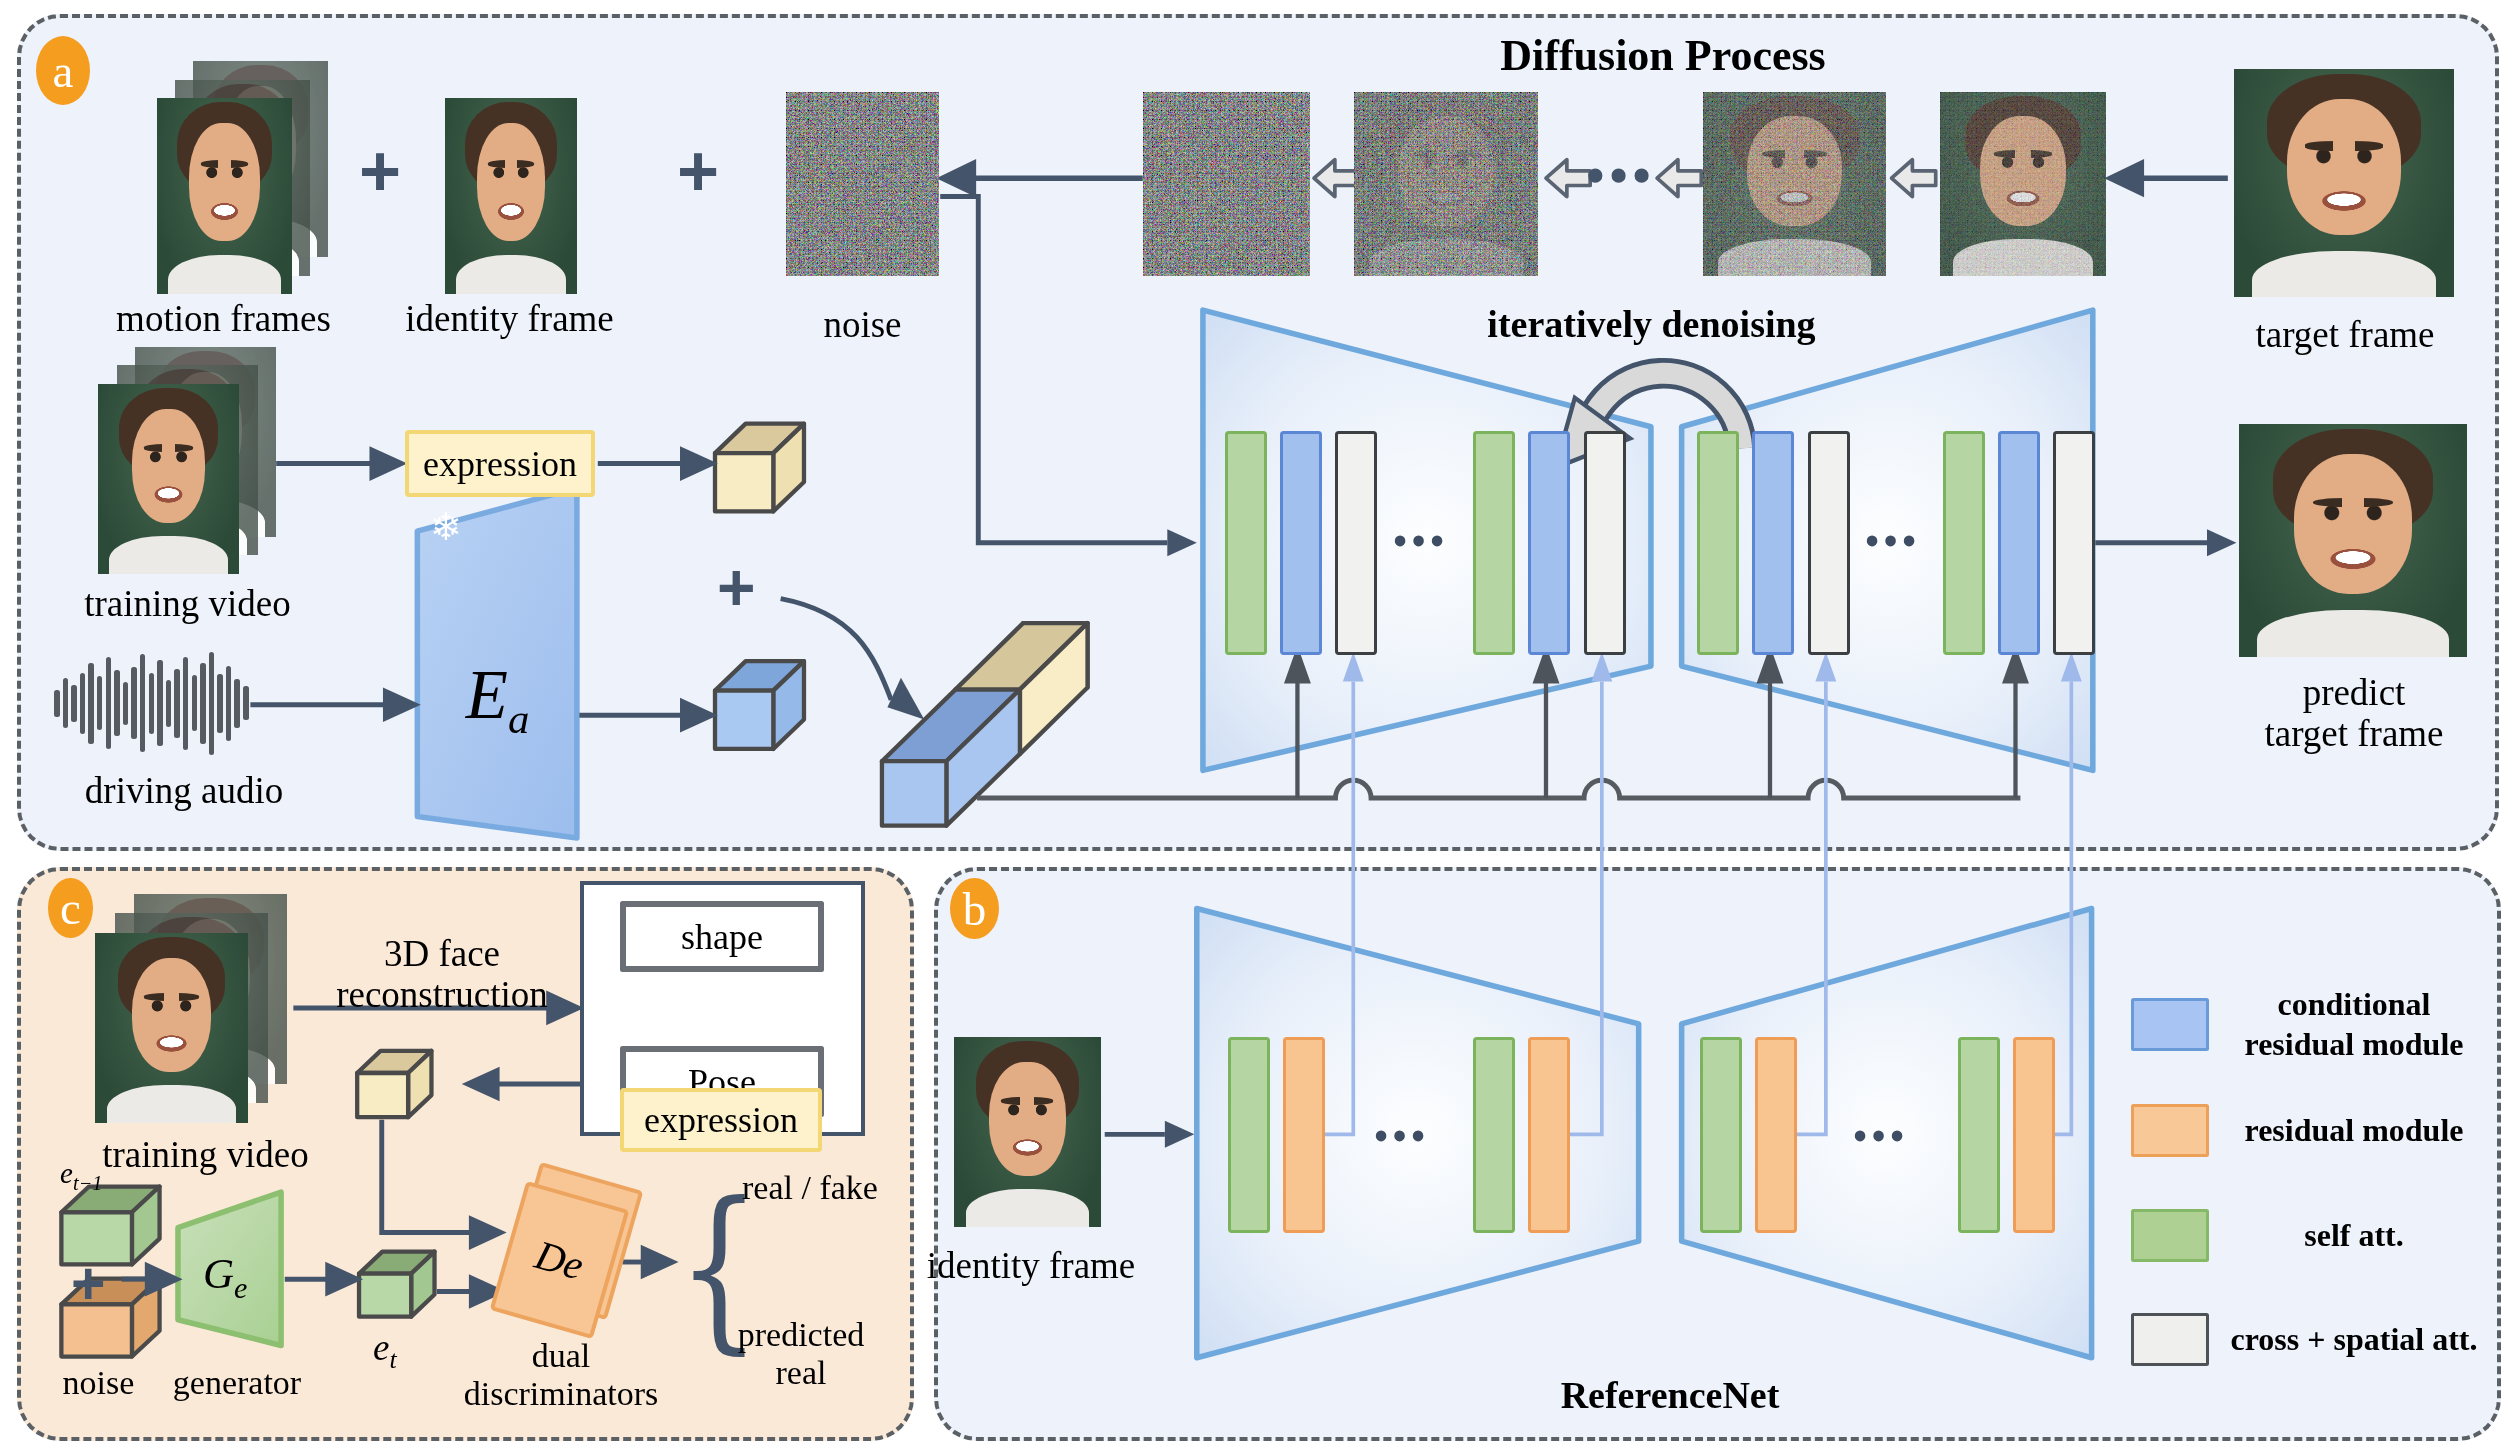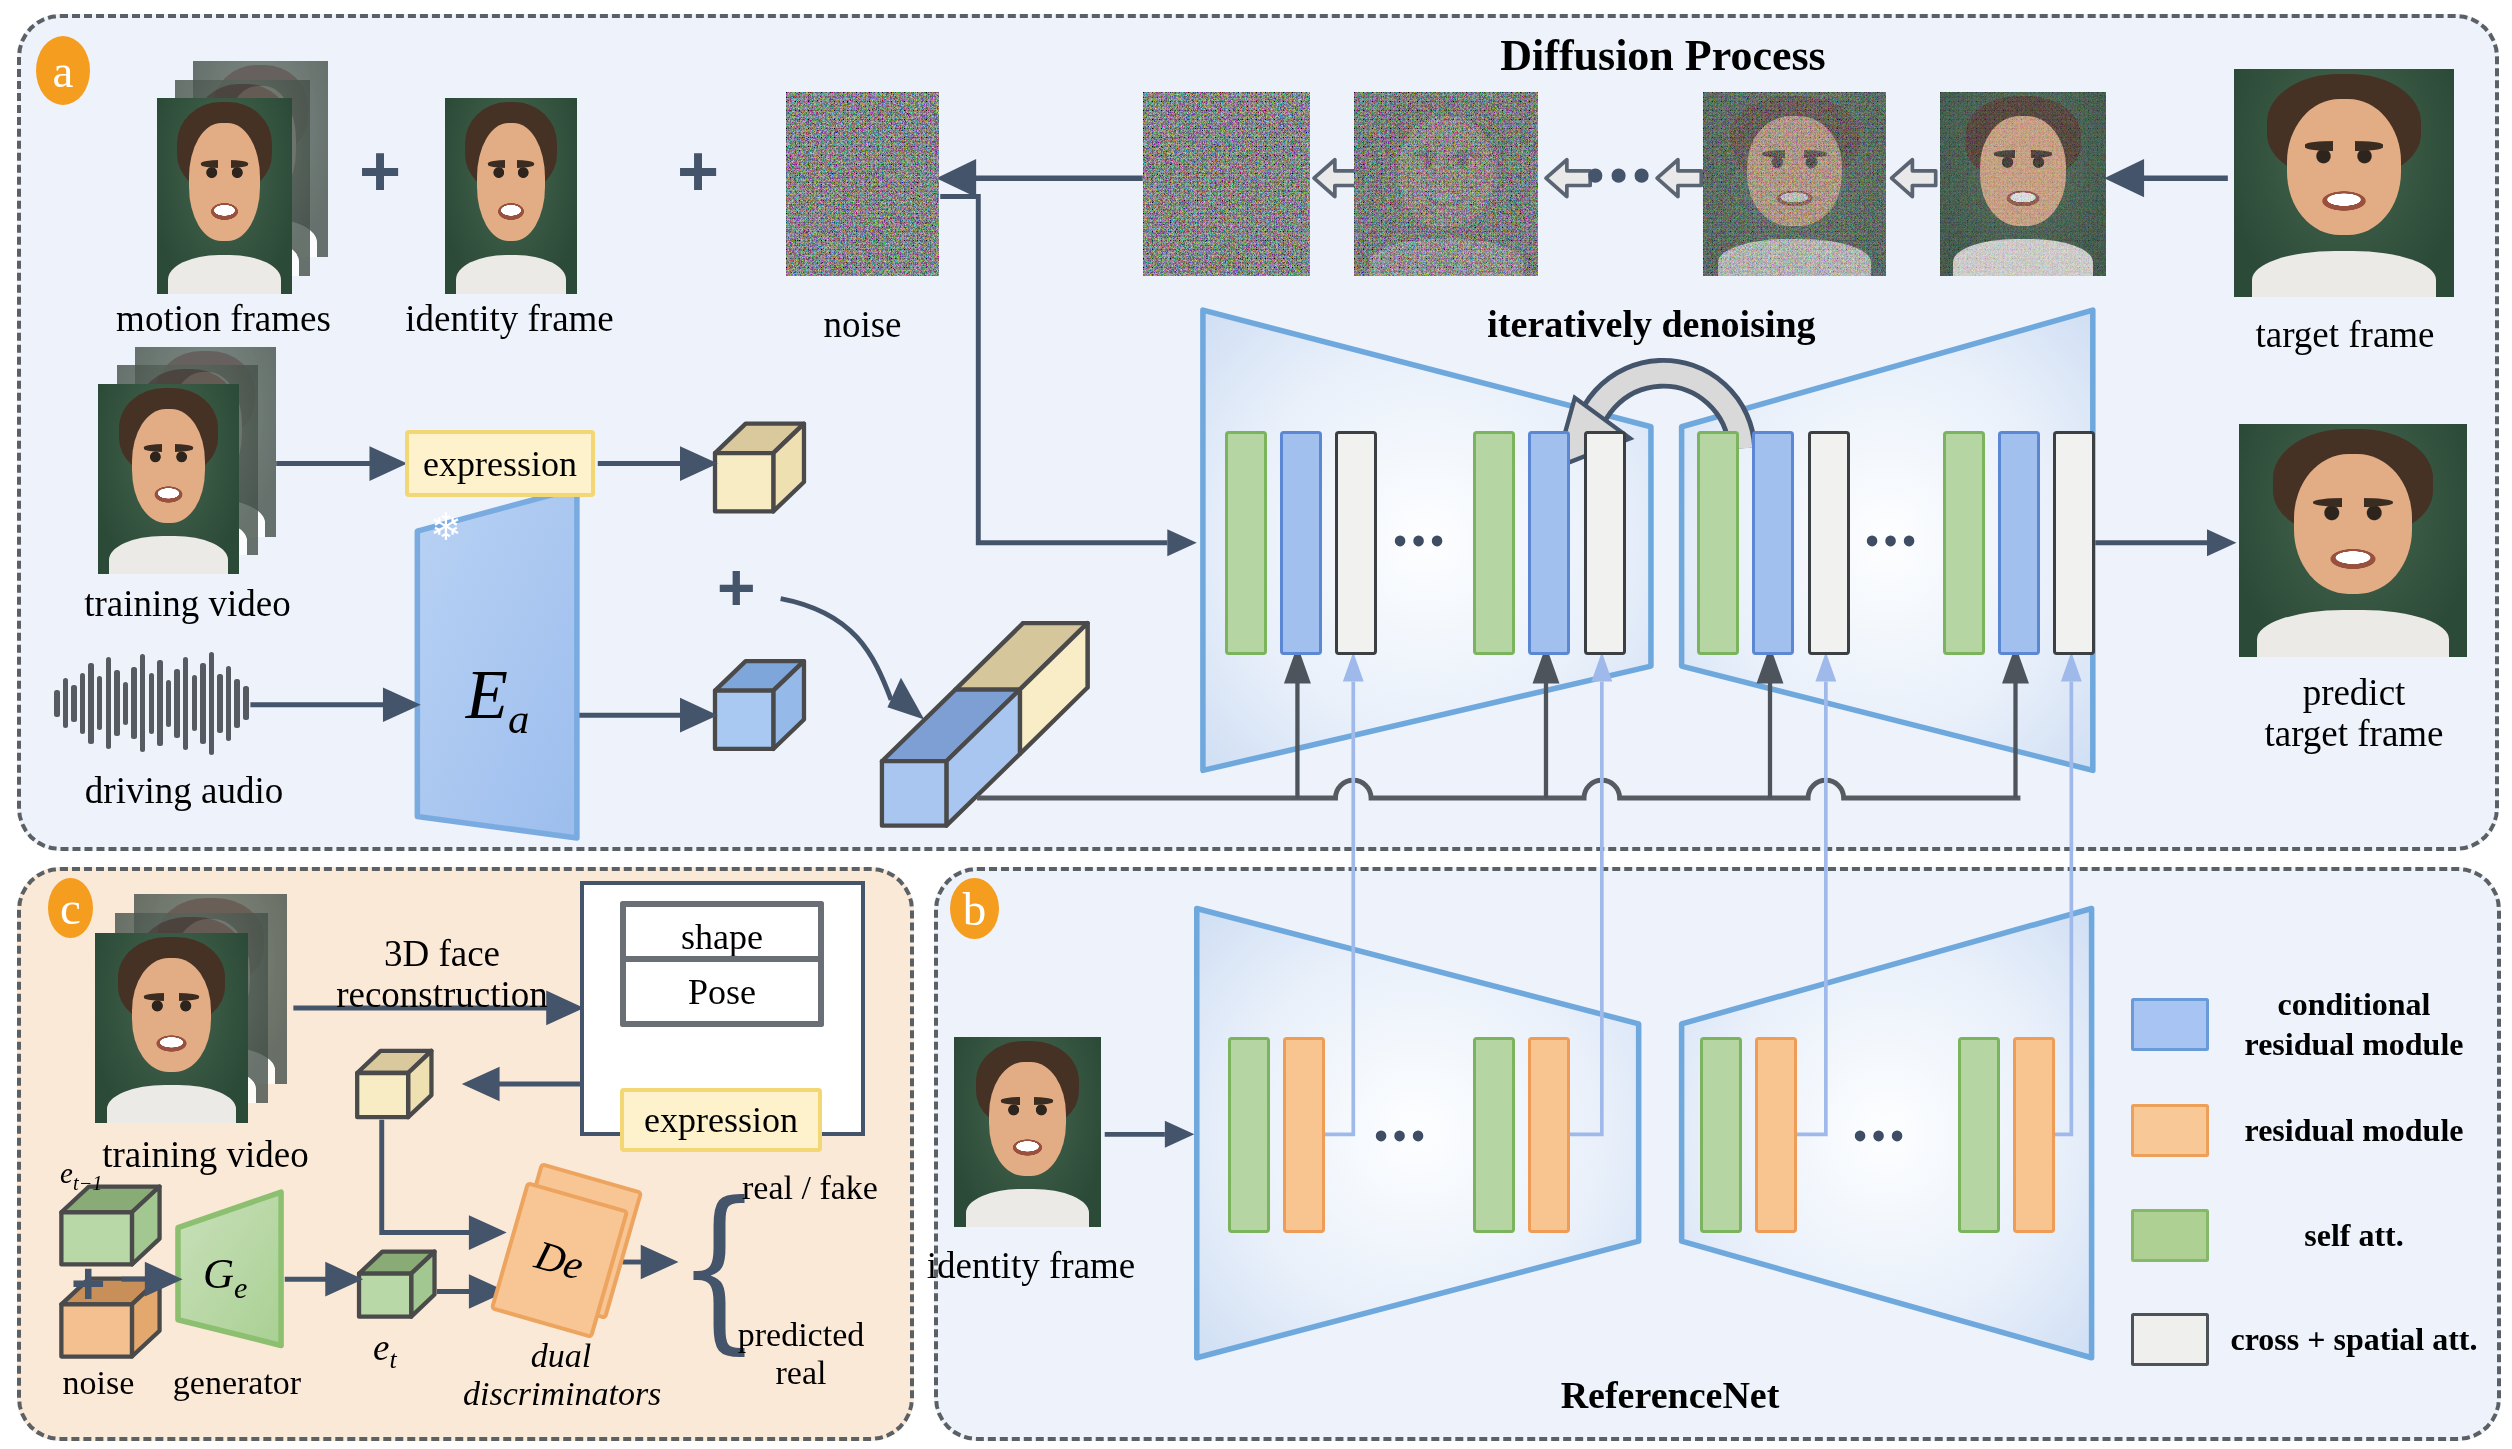--- a/index.html
+++ b/index.html
@@ -498,39 +498,39 @@
 
   <div class="lbl big" style="left:319px;top:933px;width:246px;">
     <div>3D face</div>
       <div>reconstruction</div>
   </div>
 
   <div class="container3d" style="left:580px;top:881px;width:277px;height:247px;"></div>
   <div class="wbox" style="left:620px;top:901px;width:192px;height:59px;">
       <span>shape</span>
     </div>
-  <div class="wbox" style="left:620px;top:956px;width:192px;height:59px;justify-content:center;">
+  <div class="wbox" style="left:620px;top:1046px;width:192px;height:59px;justify-content:center;">
       <span>Pose</span>
     </div>
   <div class="ybox" style="left:620px;top:1088px;width:194px;height:56px;">
       <span>expression</span>
     </div>
 
   <div class="mathlbl" style="left:60px;top:1157px;"><span>e</span><sub>t−1</sub></div>
   <div class="plus" style="left:71px;top:1250px;font-size:59px;">+</div>
   <div class="lbl" style="left:34px;top:1364px;width:129px;">noise</div>
   <div class="mathlbl" style="left:203px;top:1249px;font-size:43px;"><span>G</span><sub>e</sub></div>
   <div class="lbl" style="left:157px;top:1364px;width:160px;">generator</div>
   <div class="mathlbl" style="left:373px;top:1326px;font-size:37px;"><span>e</span><sub>t</sub></div>
 
   <div class="de" style="left:520px;top:1174px;"></div>
   <div class="de front" style="left:506px;top:1193px;">
       <span>De</span>
     </div>
-  <div class="lbl" style="left:463px;top:1337px;width:196px;font-style:italic;">
+  <div class="lbl" style="left:463px;top:1337px;width:196px;">
     <div>dual</div>
       <div>discriminators</div>
   </div>
 
   <div class="brace" style="left:663px;top:1180px;">{</div>
   <div class="lbl" style="left:718px;top:1169px;width:184px;">real / fake</div>
   <div class="lbl" style="left:709px;top:1316px;width:184px;">
     <div>predicted</div>
       <div>real</div>
   </div>

